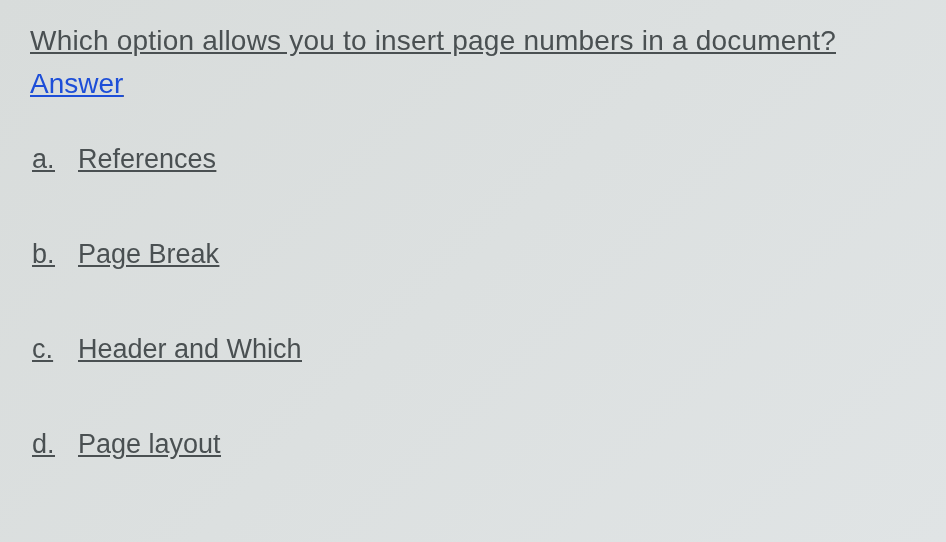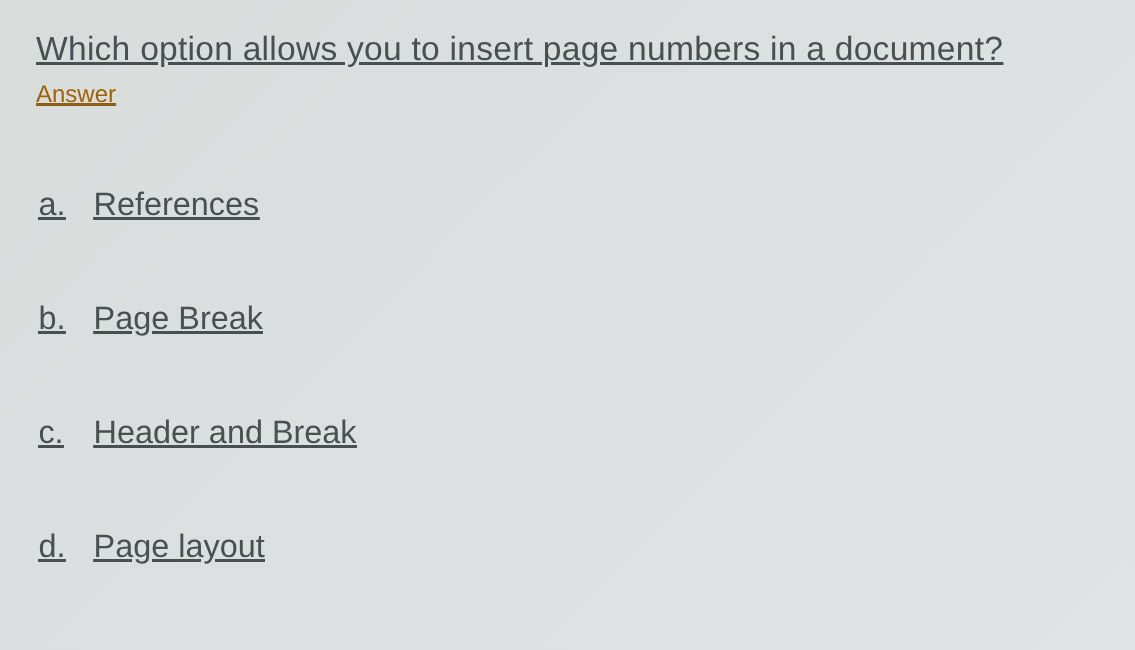--- a/index.html
+++ b/index.html
@@ -19,23 +19,23 @@
       overflow: hidden;
     }
     .question {
       font-size: 28px;
       line-height: 1.5;
       color: #4a5052;
       margin-bottom: 6px;
       letter-spacing: 0.2px;
     }
     .answer-label {
-      font-size: 20px;
-      color: #a16207;
-      margin-bottom: 64px;
+      font-size: 28px;
+      color: #1d4ed8;
+      margin-bottom: 44px;
     }
     .options {
       display: flex;
       flex-direction: column;
       gap: 64px;
       padding-left: 0;
     }
     .option {
       display: flex;
       align-items: baseline;
@@ -60,19 +60,19 @@
   <div class="option">
     <span class="option-letter">a.</span>
     <span class="option-text">References</span>
   </div>
   <div class="option">
     <span class="option-letter">b.</span>
     <span class="option-text">Page Break</span>
   </div>
   <div class="option">
     <span class="option-letter">c.</span>
-    <span class="option-text">Header and Break</span>
+    <span class="option-text">Header and Which</span>
   </div>
   <div class="option">
     <span class="option-letter">d.</span>
     <span class="option-text">Page layout</span>
   </div>
 </div>
 
 </body></html>

